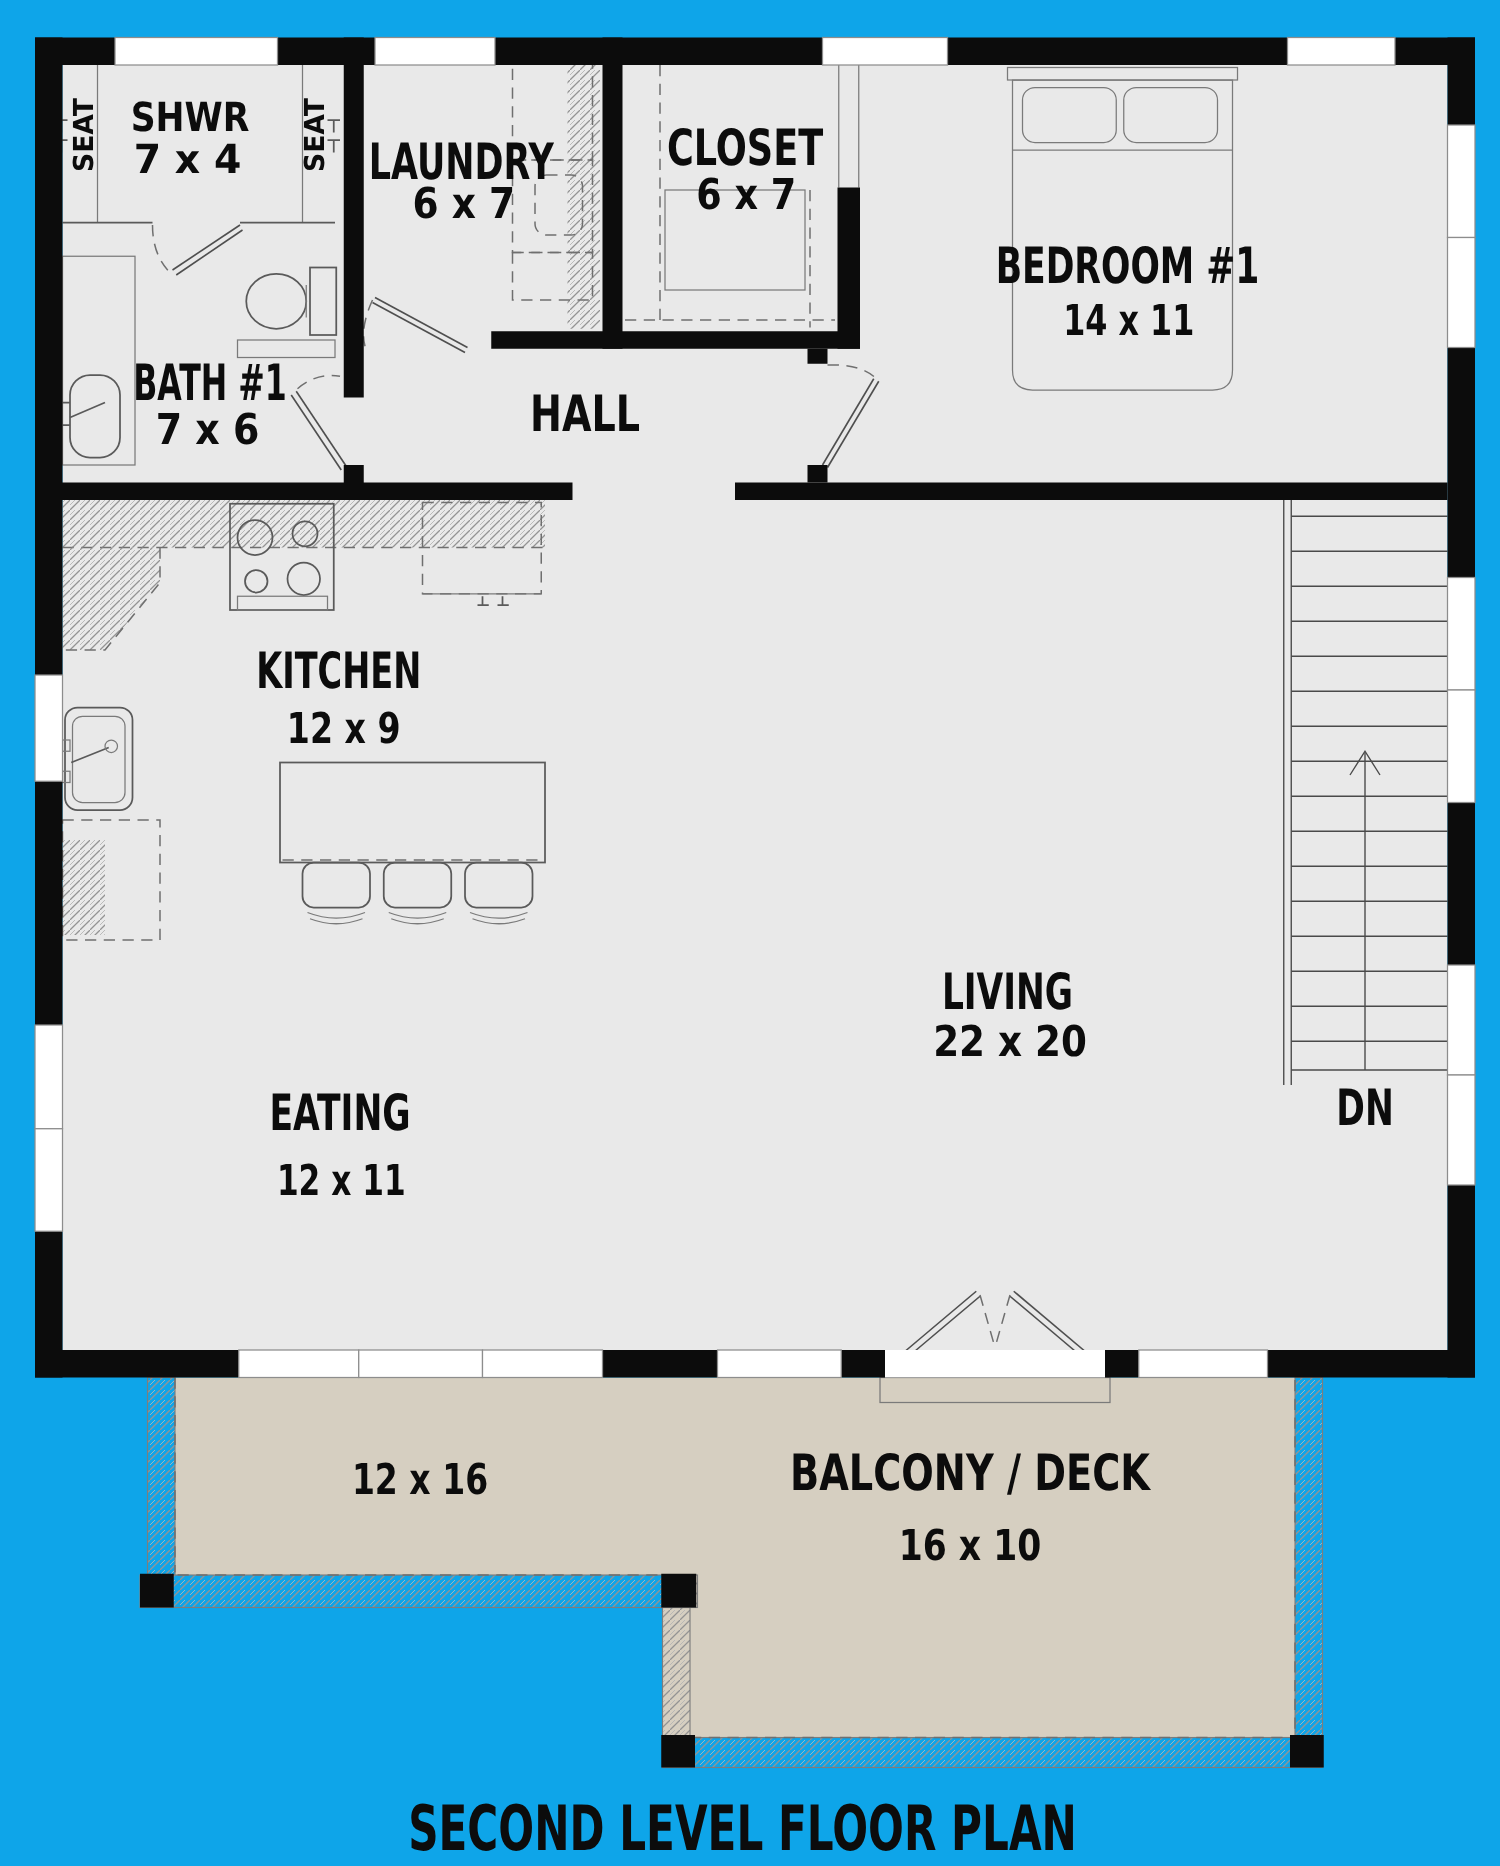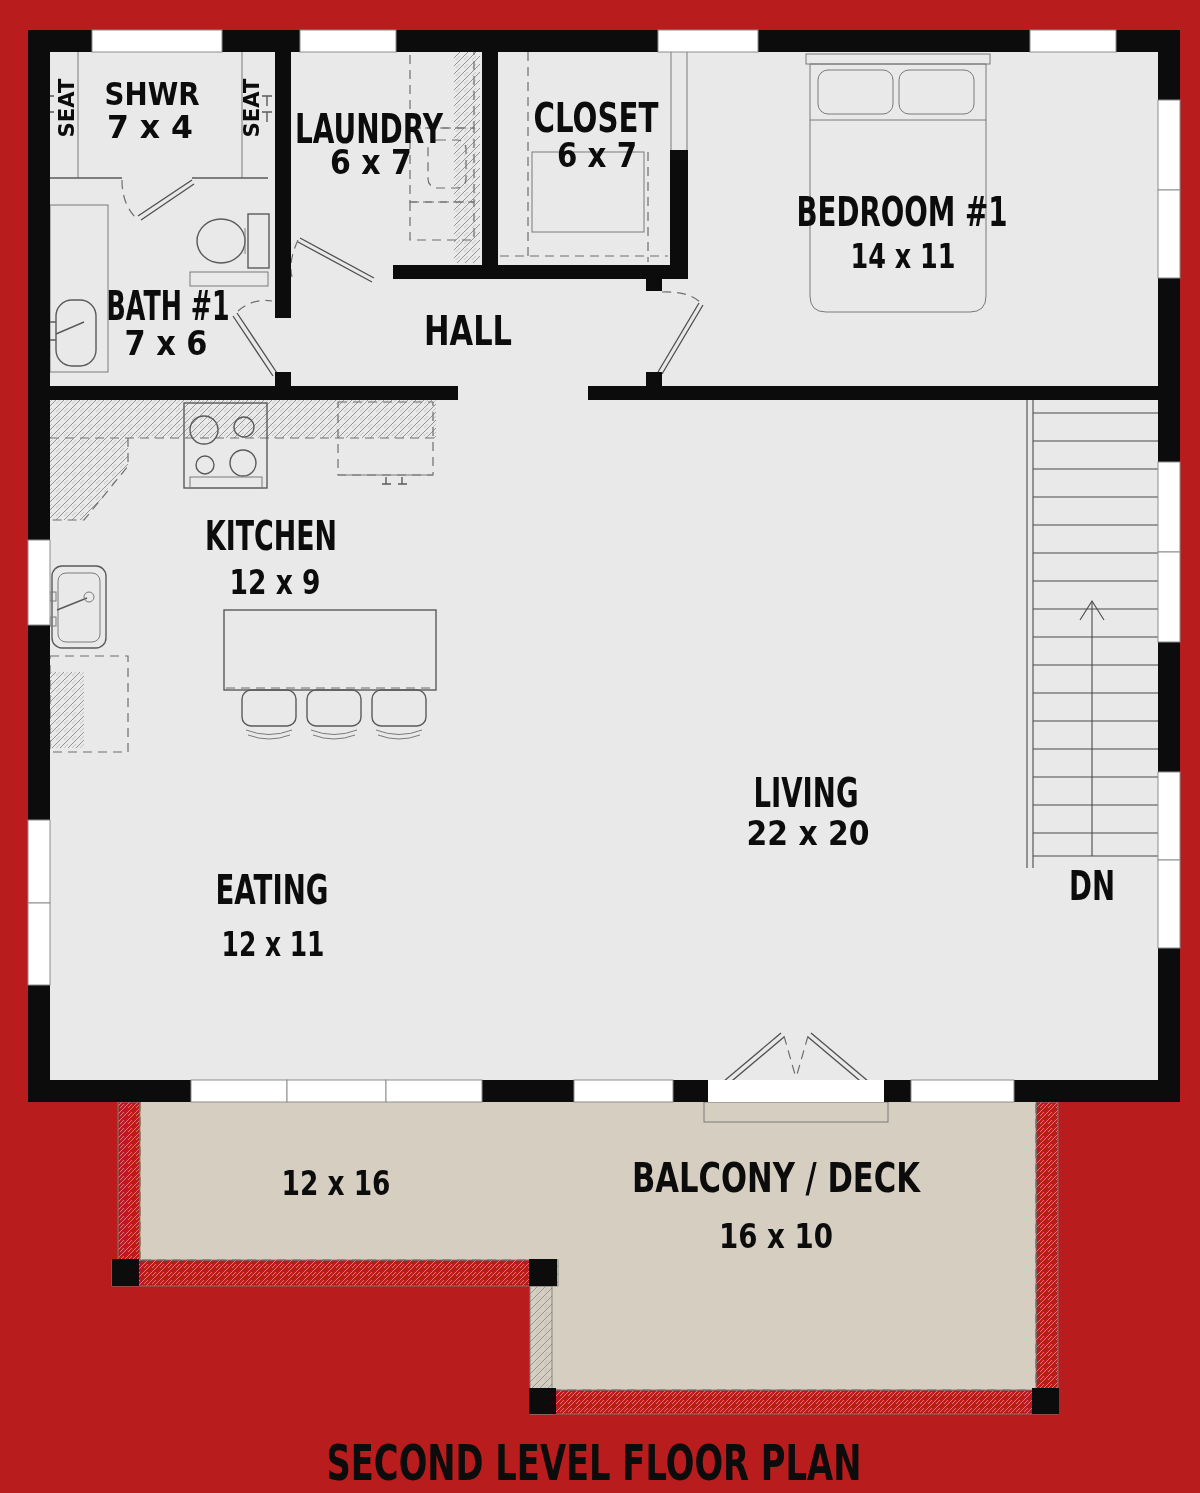--- a/index.html
+++ b/index.html
@@ -1,16 +1,16 @@
 <!DOCTYPE html>
 <html><head>
 <meta charset="utf-8">
 <style>
   html,body{margin:0;padding:0;background:#ffffff;}
-  .page{position:relative;width:1200px;height:1493px;background:#b91c1c;overflow:hidden;
+  .page{position:relative;width:1200px;height:1493px;background:#0ea5e9;overflow:hidden;
         font-family:"DejaVu Sans","Liberation Sans",sans-serif;}
   svg{position:absolute;left:0;top:0;}
   text{fill:#0c0c0c;font-weight:bold;}
   .fix{stroke:#5a5a5a;fill:none;stroke-width:1.4;}
   .fixthin{stroke:#7a7a7a;fill:none;stroke-width:1;}
   .dash{stroke:#6f6f6f;fill:none;stroke-width:1.2;stroke-dasharray:9 6;}
   .dashf{stroke:#6f6f6f;stroke-width:1.2;stroke-dasharray:9 6;}
   .wall{fill:#0c0c0c;stroke:none;}
   .win{fill:#ffffff;stroke:#8d8d8d;stroke-width:1;}
   .rail{fill:url(#hatch);stroke:#7d7d7d;stroke-width:0.9;}

